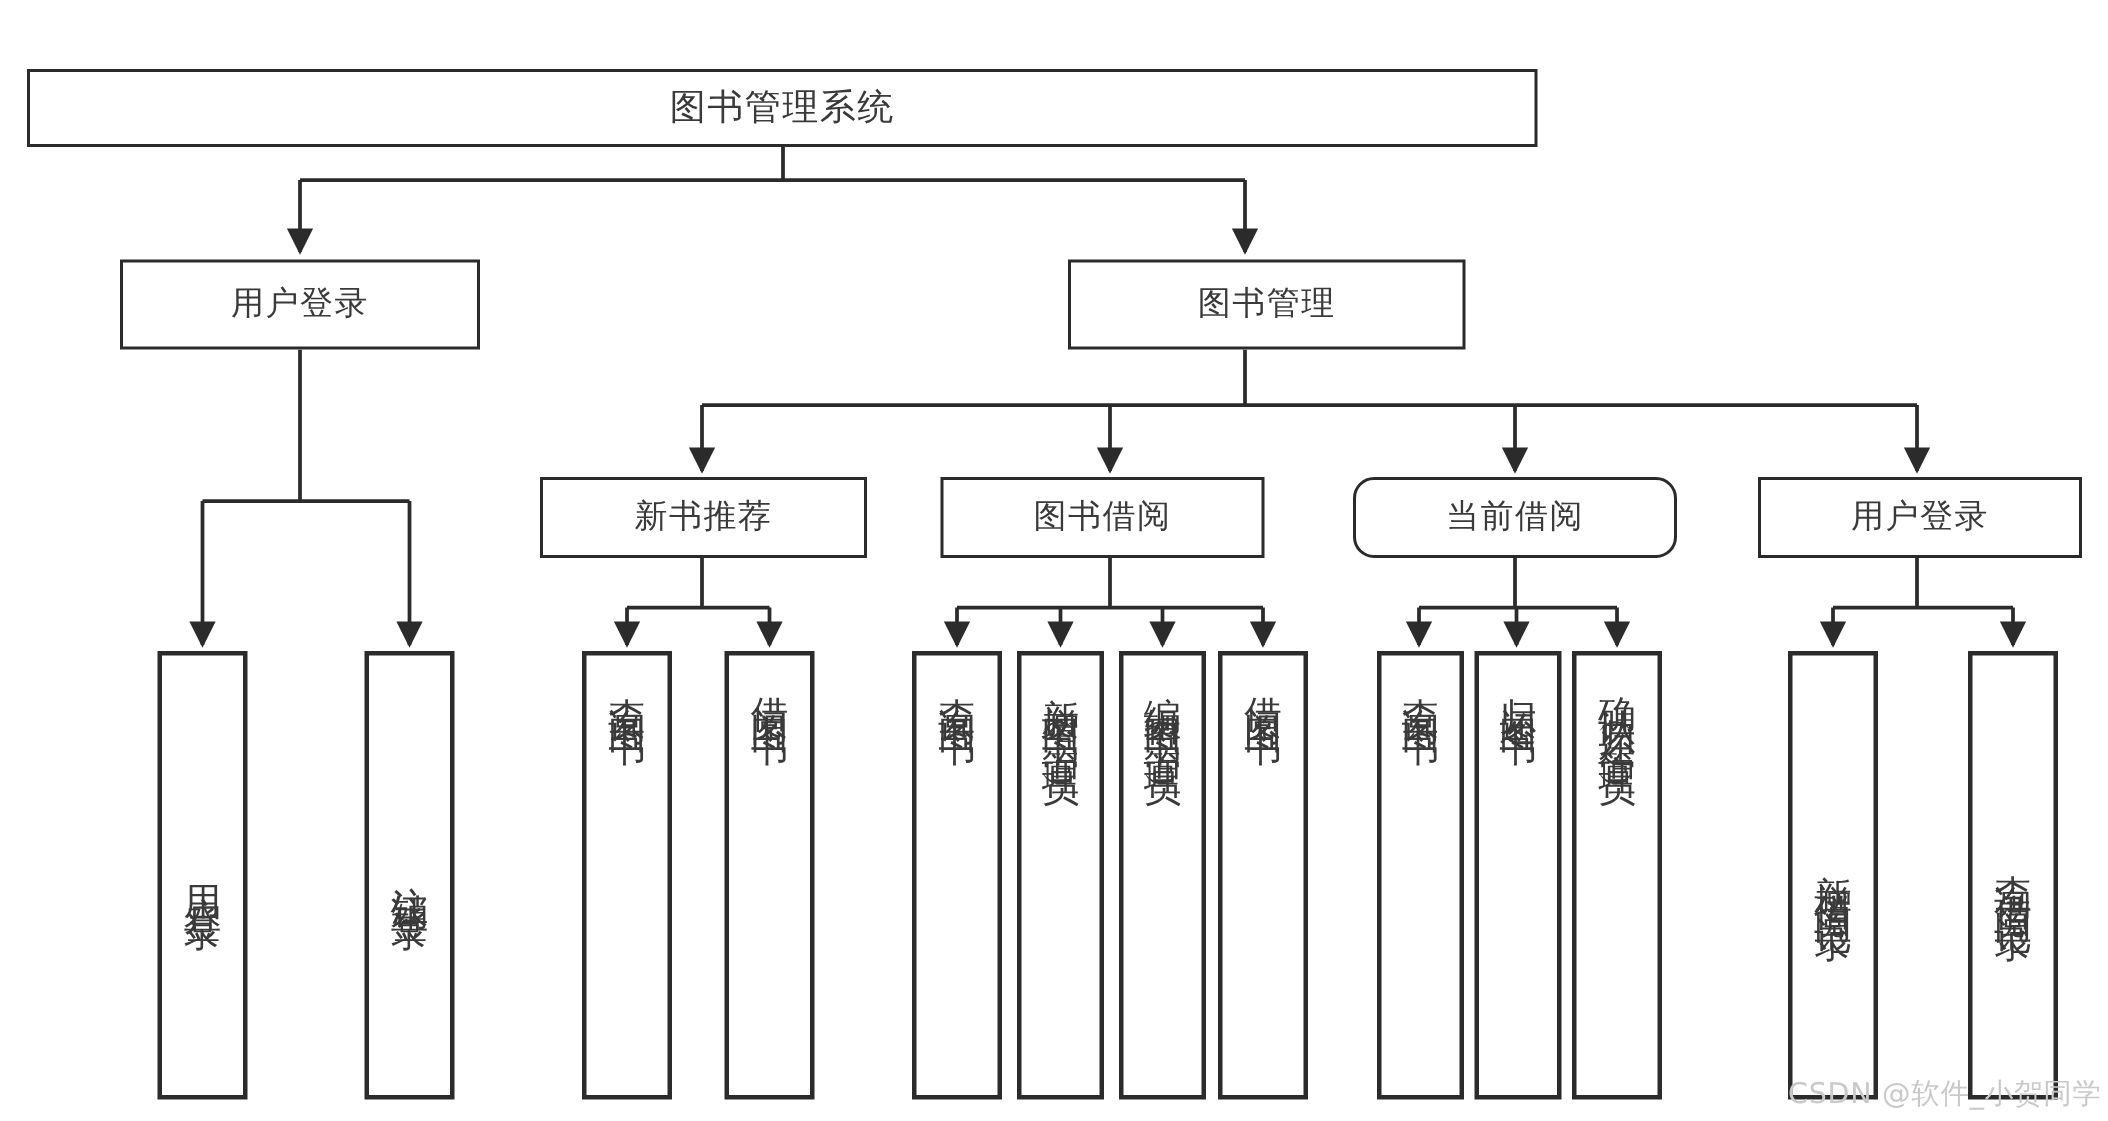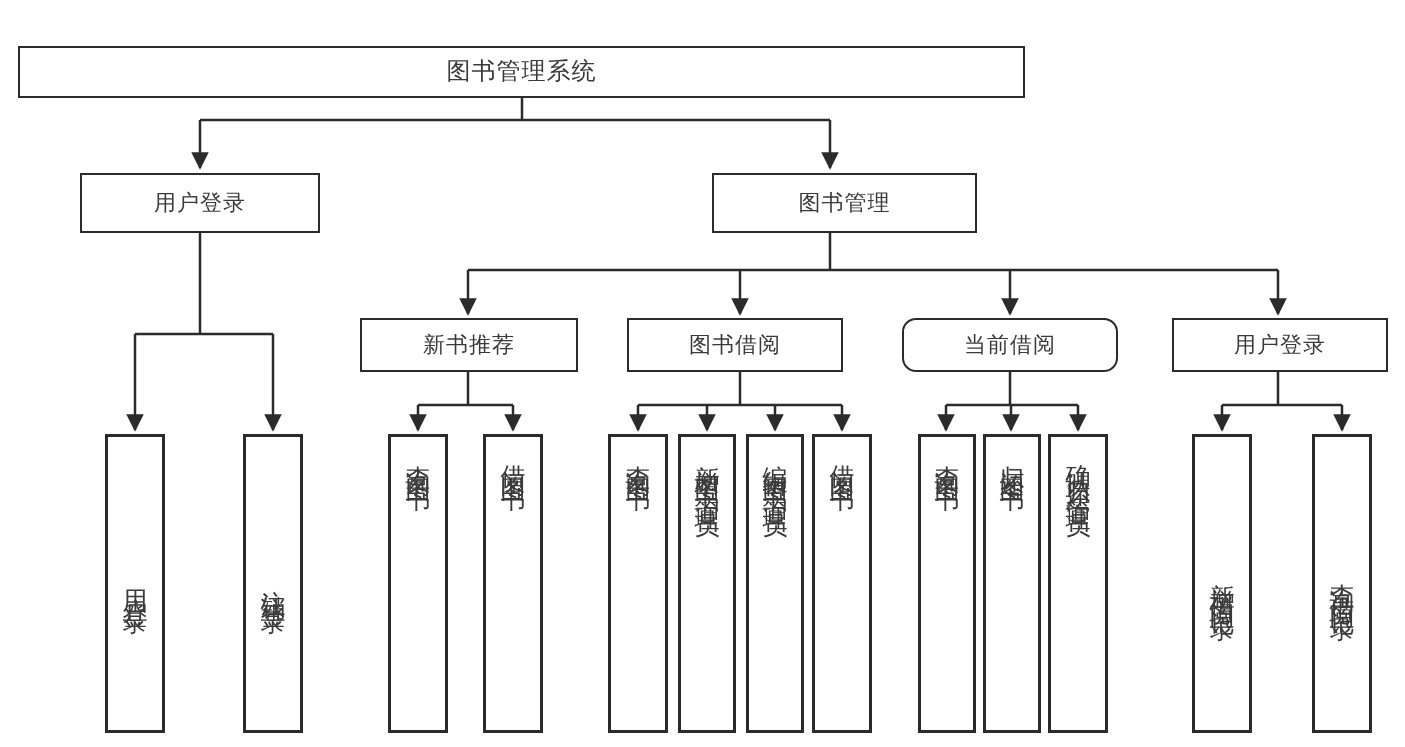--- a/index.html
+++ b/index.html
@@ -215,14 +215,15 @@
   </div>
 
   <div class="node leaf center-v" style="left:1192px; top:434px; width:60px; height:299px;">
     <span class="label">新增借阅记录</span>
   </div>
 
   <div class="node leaf center-v" style="left:1312px; top:434px; width:60px; height:299px;">
     <span class="label">查询借阅记录</span>
   </div>
 
+  <div class="watermark" style="left:1192px; top:716px;">CSDN @软件_小贺同学</div>
 
 </div>
 
 </body></html>

